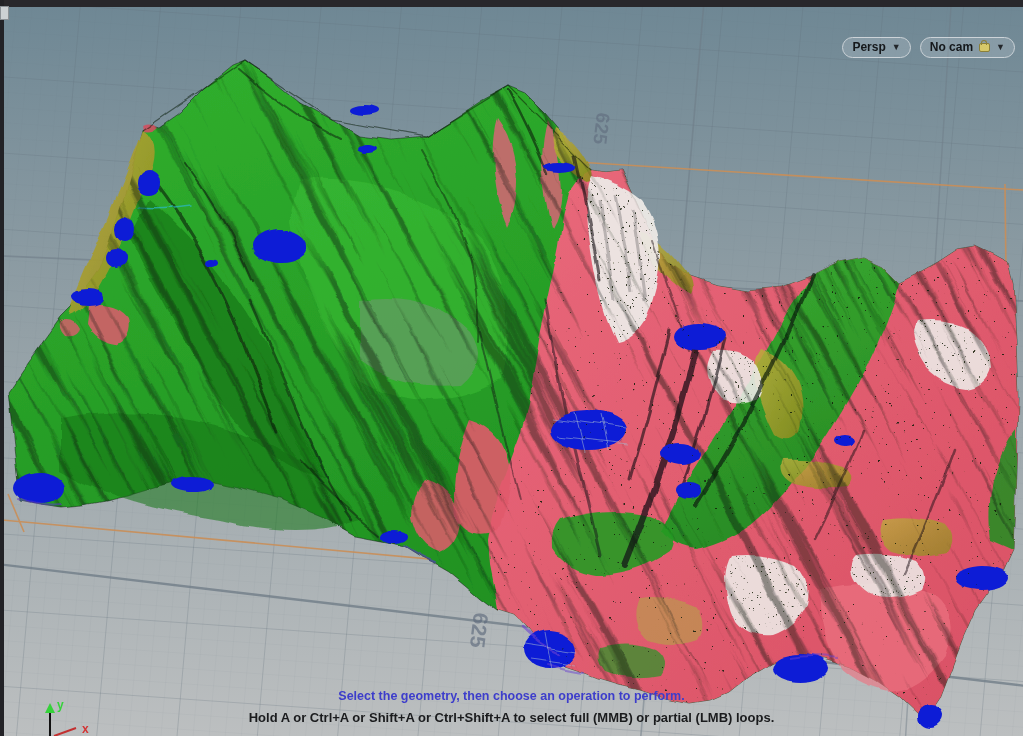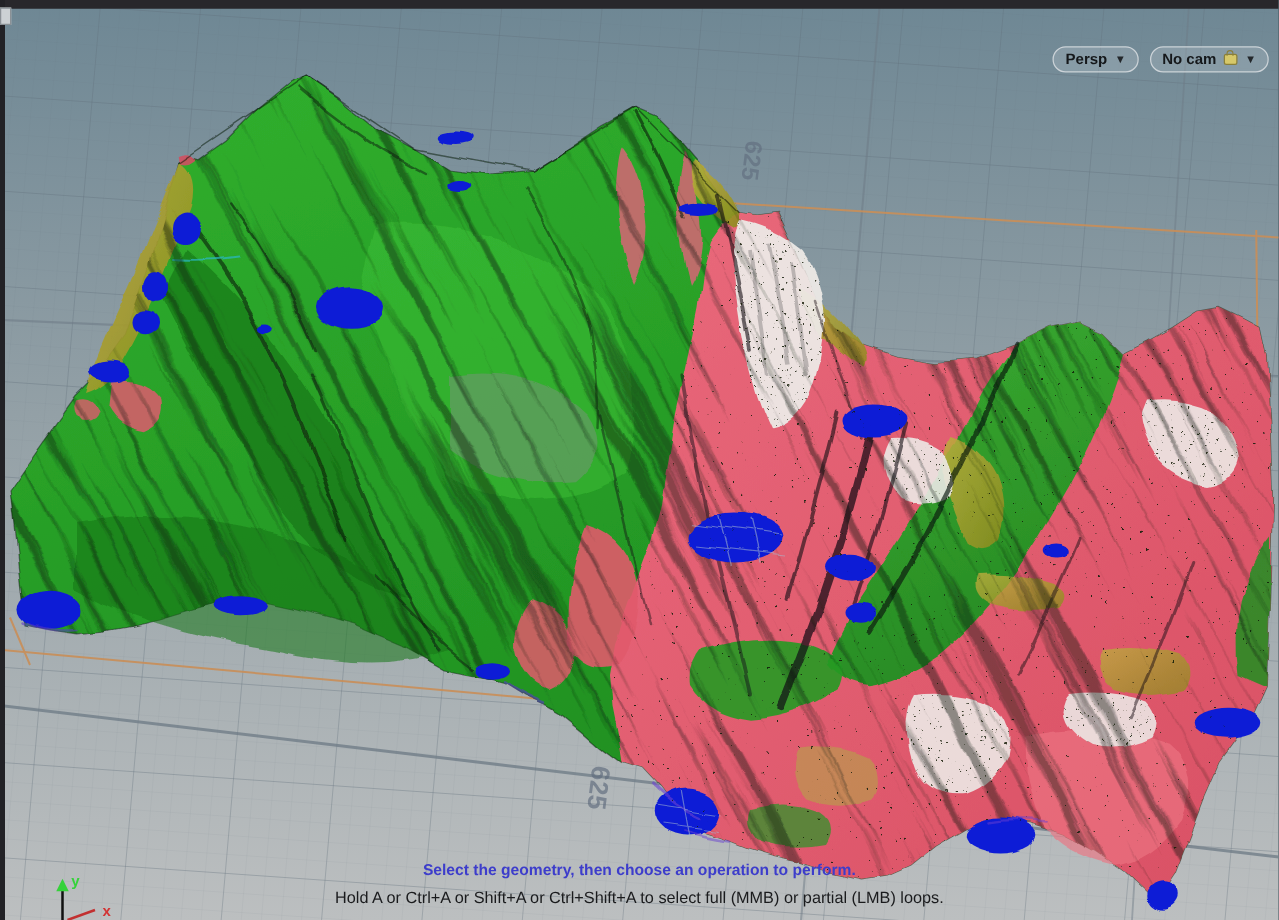--- a/index.html
+++ b/index.html
@@ -13,21 +13,21 @@
   .pill{display:flex;align-items:center;height:17px;padding:1px 9px;border:1.5px solid #ccd3d8;
         border-radius:11px;background:rgba(190,202,210,0.28);color:#15181b;
         font-size:12px;font-weight:700;line-height:17px;cursor:default;}
   .pill .chev{margin-left:6px;font-size:9px;color:#23272b;}
   .lock{position:relative;display:inline-block;width:9px;height:7px;margin-left:6px;
         background:#d6c869;border:1px solid #8a7f3a;border-radius:2px;}
   .lock::before{content:"";position:absolute;left:1px;top:-4px;width:4px;height:4px;
         border:1.5px solid #8a7f3a;border-bottom:none;border-radius:3px 3px 0 0;}
   .status{position:absolute;left:0;width:1023px;text-align:center;z-index:8;}
   .status-primary{bottom:33px;color:#3d3dcb;font-size:12.5px;font-weight:700;}
-  .status-secondary{bottom:11px;color:#1a1b1d;font-size:13px;font-weight:400;}
+  .status-secondary{bottom:11px;color:#1a1b1d;font-size:13px;font-weight:700;}
 </style>
 </head>
 <body>
 
 <div class="stage">
 
 <svg class="scene-svg" viewBox="0 0 1023 736">
   <defs>
     <linearGradient id="bgGrad" x1="0" y1="0" x2="0" y2="1">
       <stop offset="0" stop-color="#6e8794"></stop>

